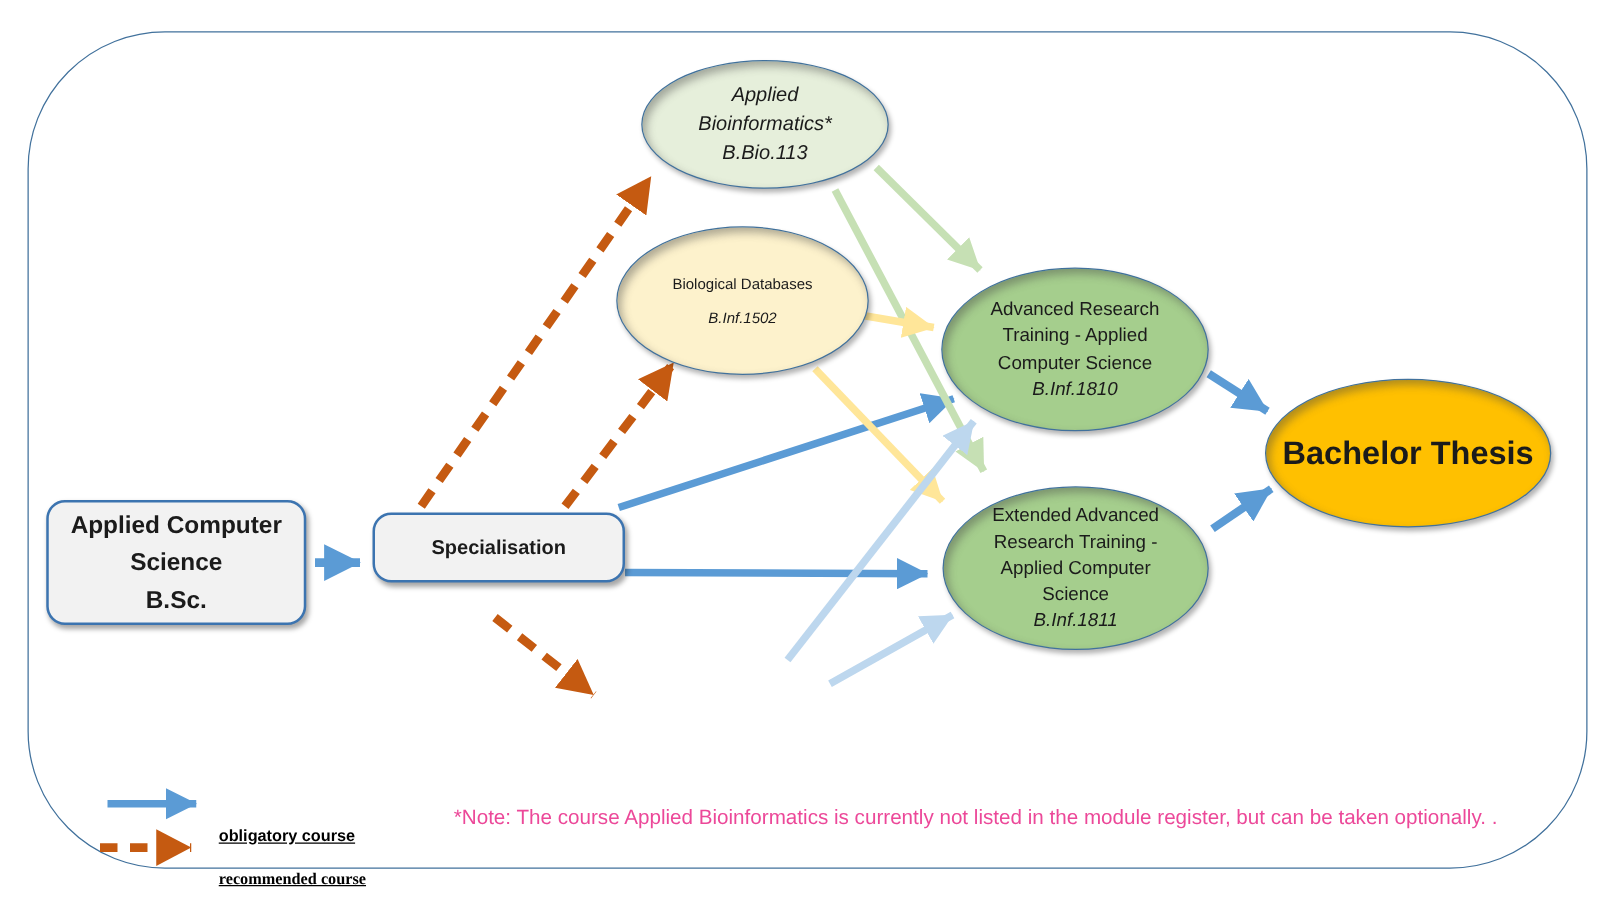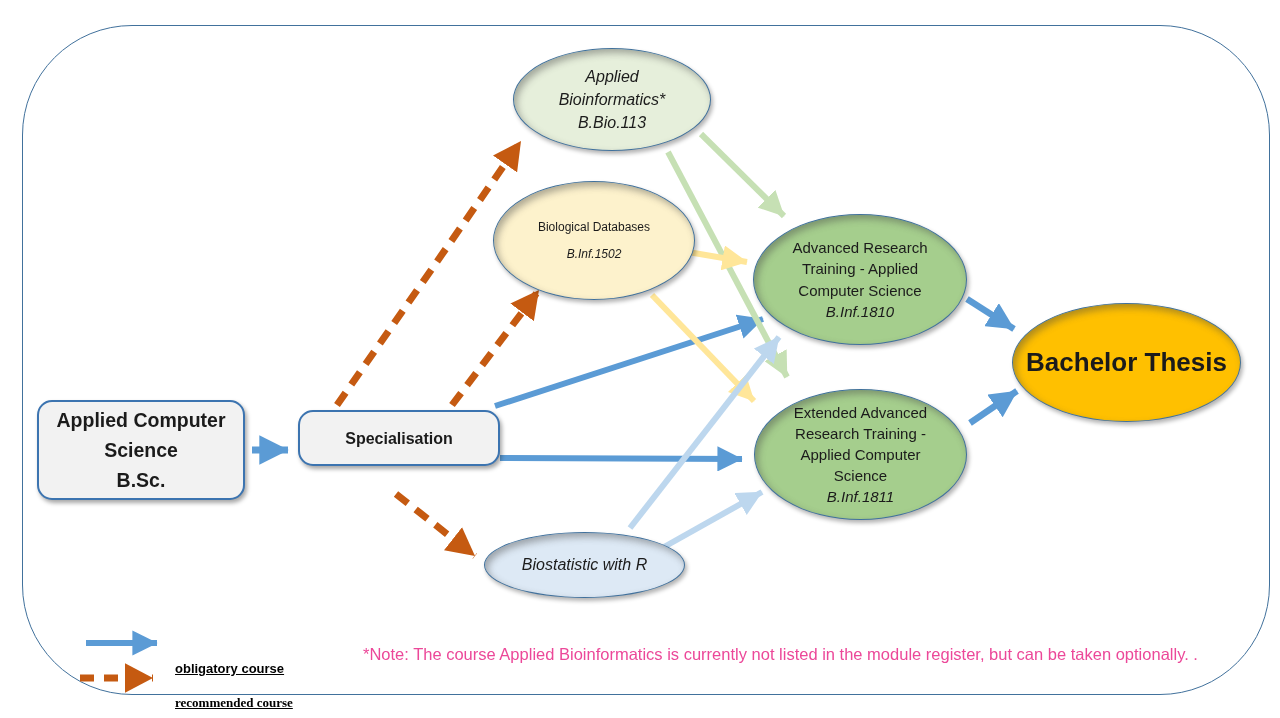--- a/index.html
+++ b/index.html
@@ -109,23 +109,20 @@
     <span class="line">Applied</span>
     <span class="line">Bioinformatics*</span>
     <span class="code">B.Bio.113</span>
   </div>
 
   <div class="ellipse db">
     <span class="line">Biological Databases</span>
     <span class="code">B.Inf.1502</span>
   </div>
 
-  <div class="ellipse bs">
-    <span>Biostatistic with R</span>
-  </div>
 
   <div class="ellipse art">
     <span class="nm">Advanced Research Training - Applied Computer Science</span>
     <span class="code">B.Inf.1810</span>
   </div>
 
   <div class="ellipse eart">
     <span class="nm">Extended Advanced Research Training - Applied Computer Science</span>
     <span class="code">B.Inf.1811</span>
   </div>

